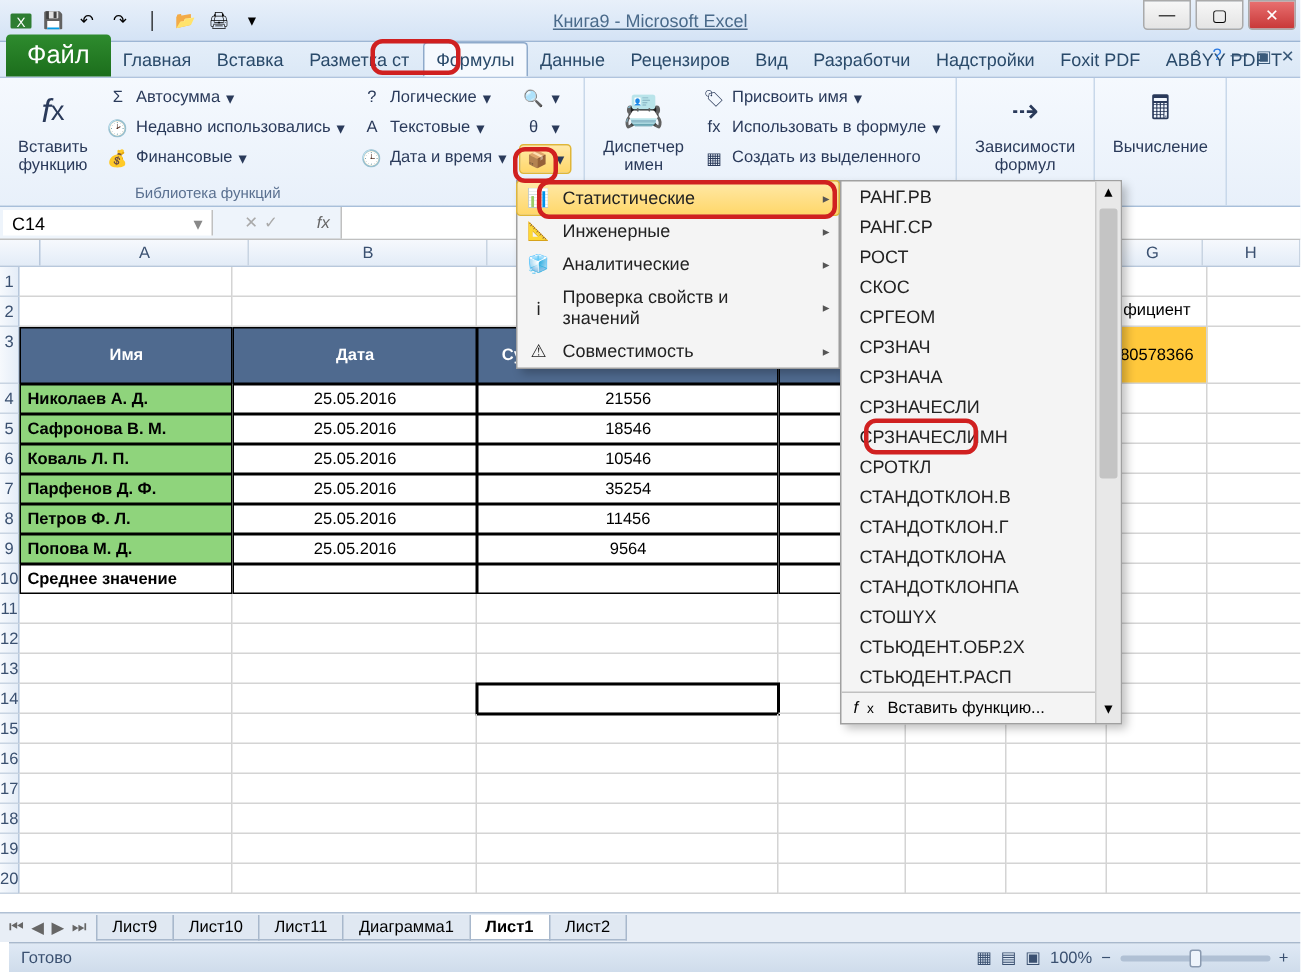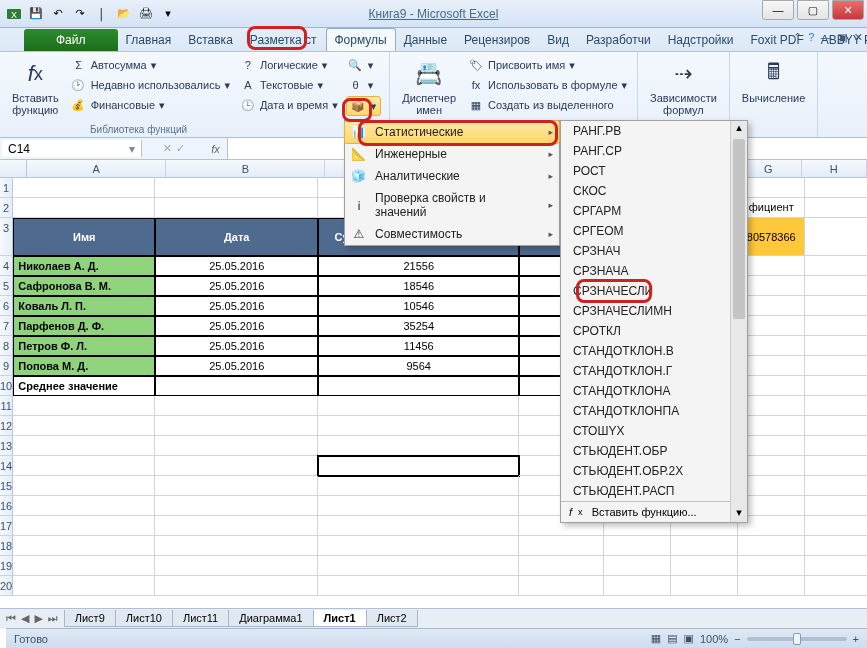--- a/index.html
+++ b/index.html
@@ -9,21 +9,21 @@
 .titlebar { height: 28px; background: linear-gradient(#e8f0fa, #d4e3f5); display: flex; align-items: center; position: relative; border-bottom: 1px solid #9db6d4; }
 .qat { display: flex; gap: 2px; padding-left: 4px; align-items: center; }
 .qat-btn { width: 20px; height: 20px; display: flex; align-items: center; justify-content: center; border-radius: 2px; }
 .title-text { position: absolute; left: 50%; transform: translateX(-50%); font-size: 12px; color: #4a6a8a; text-decoration: underline; }
 .win-controls { position: absolute; right: 0; top: 0; display: flex; }
 .win-btn { width: 32px; height: 20px; display: flex; align-items: center; justify-content: center; font-size: 11px; background: linear-gradient(#f7f7f7,#e4e4e4); border: 1px solid #aaa; border-radius: 0 0 3px 3px; margin-right: 3px; }
 .win-close { background: linear-gradient(#e87070,#c83838); color: #fff; }
 
 
 .tabs { height: 24px; background: linear-gradient(#e4eef9,#dbe8f6); display: flex; align-items: end; padding-left: 4px; border-bottom: 1px solid #b0c4de; position: relative; }
-.tab-file { background: linear-gradient(#2e8b2e,#1c6e1c); color: #fff; padding: 4px 32px; border-radius: 3px 3px 0 0; font-size: 12px; margin-left: 20px; }
+.tab-file { background: linear-gradient(#2e8b2e,#1c6e1c); color: #fff; padding: 4px 14px; border-radius: 3px 3px 0 0; font-size: 17px; }
 .tab { padding: 4px 8px; font-size: 12px; color: #2a4a6a; border-right: 1px solid transparent; cursor: default; white-space: nowrap; }
 .tab.active { background: #f5f9fe; border: 1px solid #8faacb; border-bottom: none; border-radius: 3px 3px 0 0; }
 .tabs-right { position: absolute; right: 4px; top: 3px; display: flex; gap: 6px; color: #3a5a7a; }
 
 
 .ribbon { height: 86px; background: linear-gradient(#f5f9fe,#e8f0fa); border-bottom: 1px solid #a8bfda; display: flex; position: relative; }
 .rib-group { border-right: 1px solid #c8d8ea; padding: 4px 8px 2px 8px; display: flex; flex-direction: column; justify-content: space-between; }
 .rib-group-label { text-align: center; font-size: 10px; color: #5a7090; margin-top: 18px; }
 .rib-big { display: flex; flex-direction: column; align-items: center; gap: 2px; padding: 2px 4px; font-size: 11px; color: #2a3a5a; text-align: center; }
 .rib-ico { width: 32px; height: 32px; display: inline-flex; align-items: center; justify-content: center; font-size: 22px; }
@@ -480,33 +480,31 @@
 <div class="menu sub" style="left:560px;top:120px;width:188px" id="menu2">
   <div class="scroll-v">
       <div style="height:16px;text-align:center">▴</div>
       <div class="scroll-thumb-v"></div>
       <div style="position:absolute;bottom:0;height:16px;width:100%;text-align:center">▾</div>
     </div>
 <div class="menu-item">РАНГ.РВ</div>
     <div class="menu-item">РАНГ.СР</div>
     <div class="menu-item">РОСТ</div>
     <div class="menu-item">СКОС</div>
-    <div class="menu-item">СРГАРМ</div>
     <div class="menu-item">СРГЕОМ</div>
     <div class="menu-item">СРЗНАЧ</div>
     <div class="menu-item">СРЗНАЧА</div>
     <div class="menu-item">СРЗНАЧЕСЛИ</div>
     <div class="menu-item">СРЗНАЧЕСЛИМН</div>
     <div class="menu-item">СРОТКЛ</div>
     <div class="menu-item">СТАНДОТКЛОН.В</div>
     <div class="menu-item">СТАНДОТКЛОН.Г</div>
     <div class="menu-item">СТАНДОТКЛОНА</div>
     <div class="menu-item">СТАНДОТКЛОНПА</div>
     <div class="menu-item">СТОШYX</div>
-    <div class="menu-item">СТЬЮДЕНТ.ОБР</div>
     <div class="menu-item">СТЬЮДЕНТ.ОБР.2Х</div>
     <div class="menu-item">СТЬЮДЕНТ.РАСП</div>
     <div class="menu-foot"><i>f</i><sub>x</sub> &nbsp;Вставить функцию...</div>
   </div>
 <div class="redbox" style="left:576px;top:279px;width:76px;height:24px"></div>
 
 <div class="sheetbar">
   <div class="sheet-nav">
     <span>⏮</span>
     <span>◀</span>

